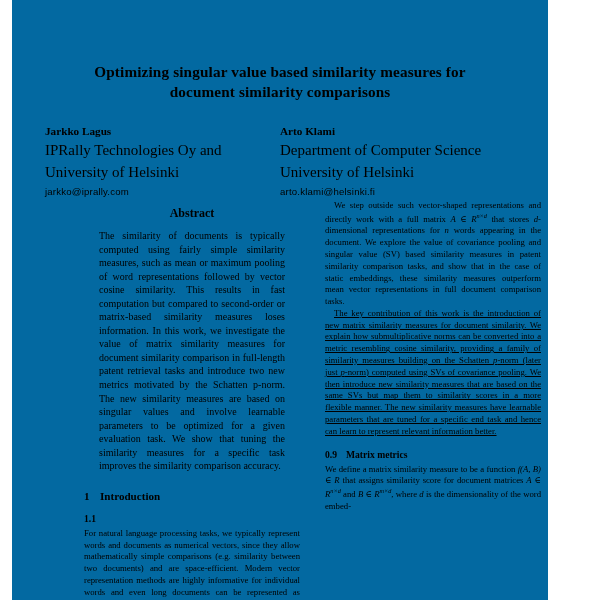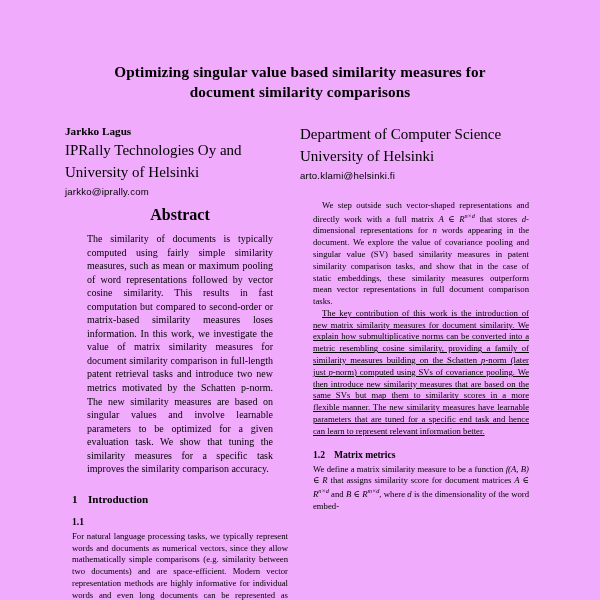--- a/index.html
+++ b/index.html
@@ -11,24 +11,25 @@
     width: 600px;
     height: 600px;
     overflow: hidden;
     font-family: "Liberation Serif", "DejaVu Serif", serif;
     color: #000000;
     -webkit-font-smoothing: antialiased;
   }
 
   .page {
     position: relative;
-    width: 600px;
+    width: 536px;
     height: 600px;
     overflow: hidden;
-    background: #f0abfc;
+    background: #0369a1;
+    margin-left: 12px;
   }
 
   
   .title-block {
     padding-top: 62px;
   }
   .paper-title {
     font-size: 15.2px;
     font-weight: bold;
     line-height: 1.33;
@@ -74,21 +75,21 @@
     gap: 25px;
     padding: 0 72px;
     box-sizing: border-box;
   }
   .col {
     width: 216px;
     flex: 0 0 216px;
   }
 
   .abstract-head {
-    font-size: 16px;
+    font-size: 12px;
     font-weight: bold;
     text-align: center;
     margin: 6px 0 8px 0;
   }
   .abstract-body {
     padding: 0 15px;
   }
   .abstract-body p {
     font-size: 10px;
     line-height: 1.355;
@@ -152,20 +153,21 @@
     <h1 class="paper-title">Optimizing singular value based similarity measures for document similarity comparisons</h1>
 
     <div class="authors">
       <div class="author">
         <span class="author-name">Jarkko Lagus</span>
         <span class="author-aff">IPRally Technologies Oy and</span>
         <span class="author-aff">University of Helsinki</span>
         <span class="author-email">jarkko@iprally.com</span>
       </div>
       <div class="author">
+        <span class="author-name">Arto Klami</span>
         <span class="author-aff">Department of Computer Science</span>
         <span class="author-aff">University of Helsinki</span>
         <span class="author-email">arto.klami@helsinki.fi</span>
       </div>
     </div>
   </div>
 
   <div class="columns">
 
     <div class="col">
@@ -188,21 +190,21 @@
 
     </div>
 
     <div class="col">
 
       <p class="body-par indent"><span>We step outside such vector-shaped representations and directly work with a full matrix </span><span class="mi">A</span><span> ∈ </span><span class="mi">R</span><sup class="mx">n×d</sup><span> that stores </span><span class="mi">d</span><span>-dimensional representations for </span><span class="mi">n</span><span> words appearing in the document. We explore the value of covariance pooling and singular value (SV) based similarity measures in patent similarity comparison tasks, and show that in the case of static embeddings, these similarity measures outperform mean vector representations in full document comparison tasks.</span></p>
 
       <p class="body-par indent"><span>The key contribution of this work is the introduction of new matrix similarity measures for document similarity. We explain how submultiplicative norms can be converted into a metric resembling cosine similarity, providing a family of similarity measures building on the Schatten </span><span class="mi">p</span><span>-norm (later just </span><span class="mi">p</span><span>-norm) computed using SVs of covariance pooling. We then introduce new similarity measures that are based on the same SVs but map them to similarity scores in a more flexible manner. The new similarity measures have learnable parameters that are tuned for a specific end task and hence can learn to represent relevant information better.</span></p>
 
       <div class="subsec-head">
-        <span class="subsec-num">1.2</span>
+        <span class="subsec-num">0.9</span>
         <span>Matrix metrics</span>
       </div>
 
       <p class="body-par"><span>We define a matrix similarity measure to be a function </span><span class="mi">f</span><span class="mi">(A, B)</span><span> ∈ </span><span class="mi">R</span><span> that assigns similarity score for document matrices </span><span class="mi">A</span><span> ∈ </span><span class="mi">R</span><sup class="mx">n×d</sup><span> and </span><span class="mi">B</span><span> ∈ </span><span class="mi">R</span><sup class="mx">m×d</sup><span>, where </span><span class="mi">d</span><span> is the dimensionality of the word embed-</span></p>
 
     </div>
   </div>
 
 </div>
 

